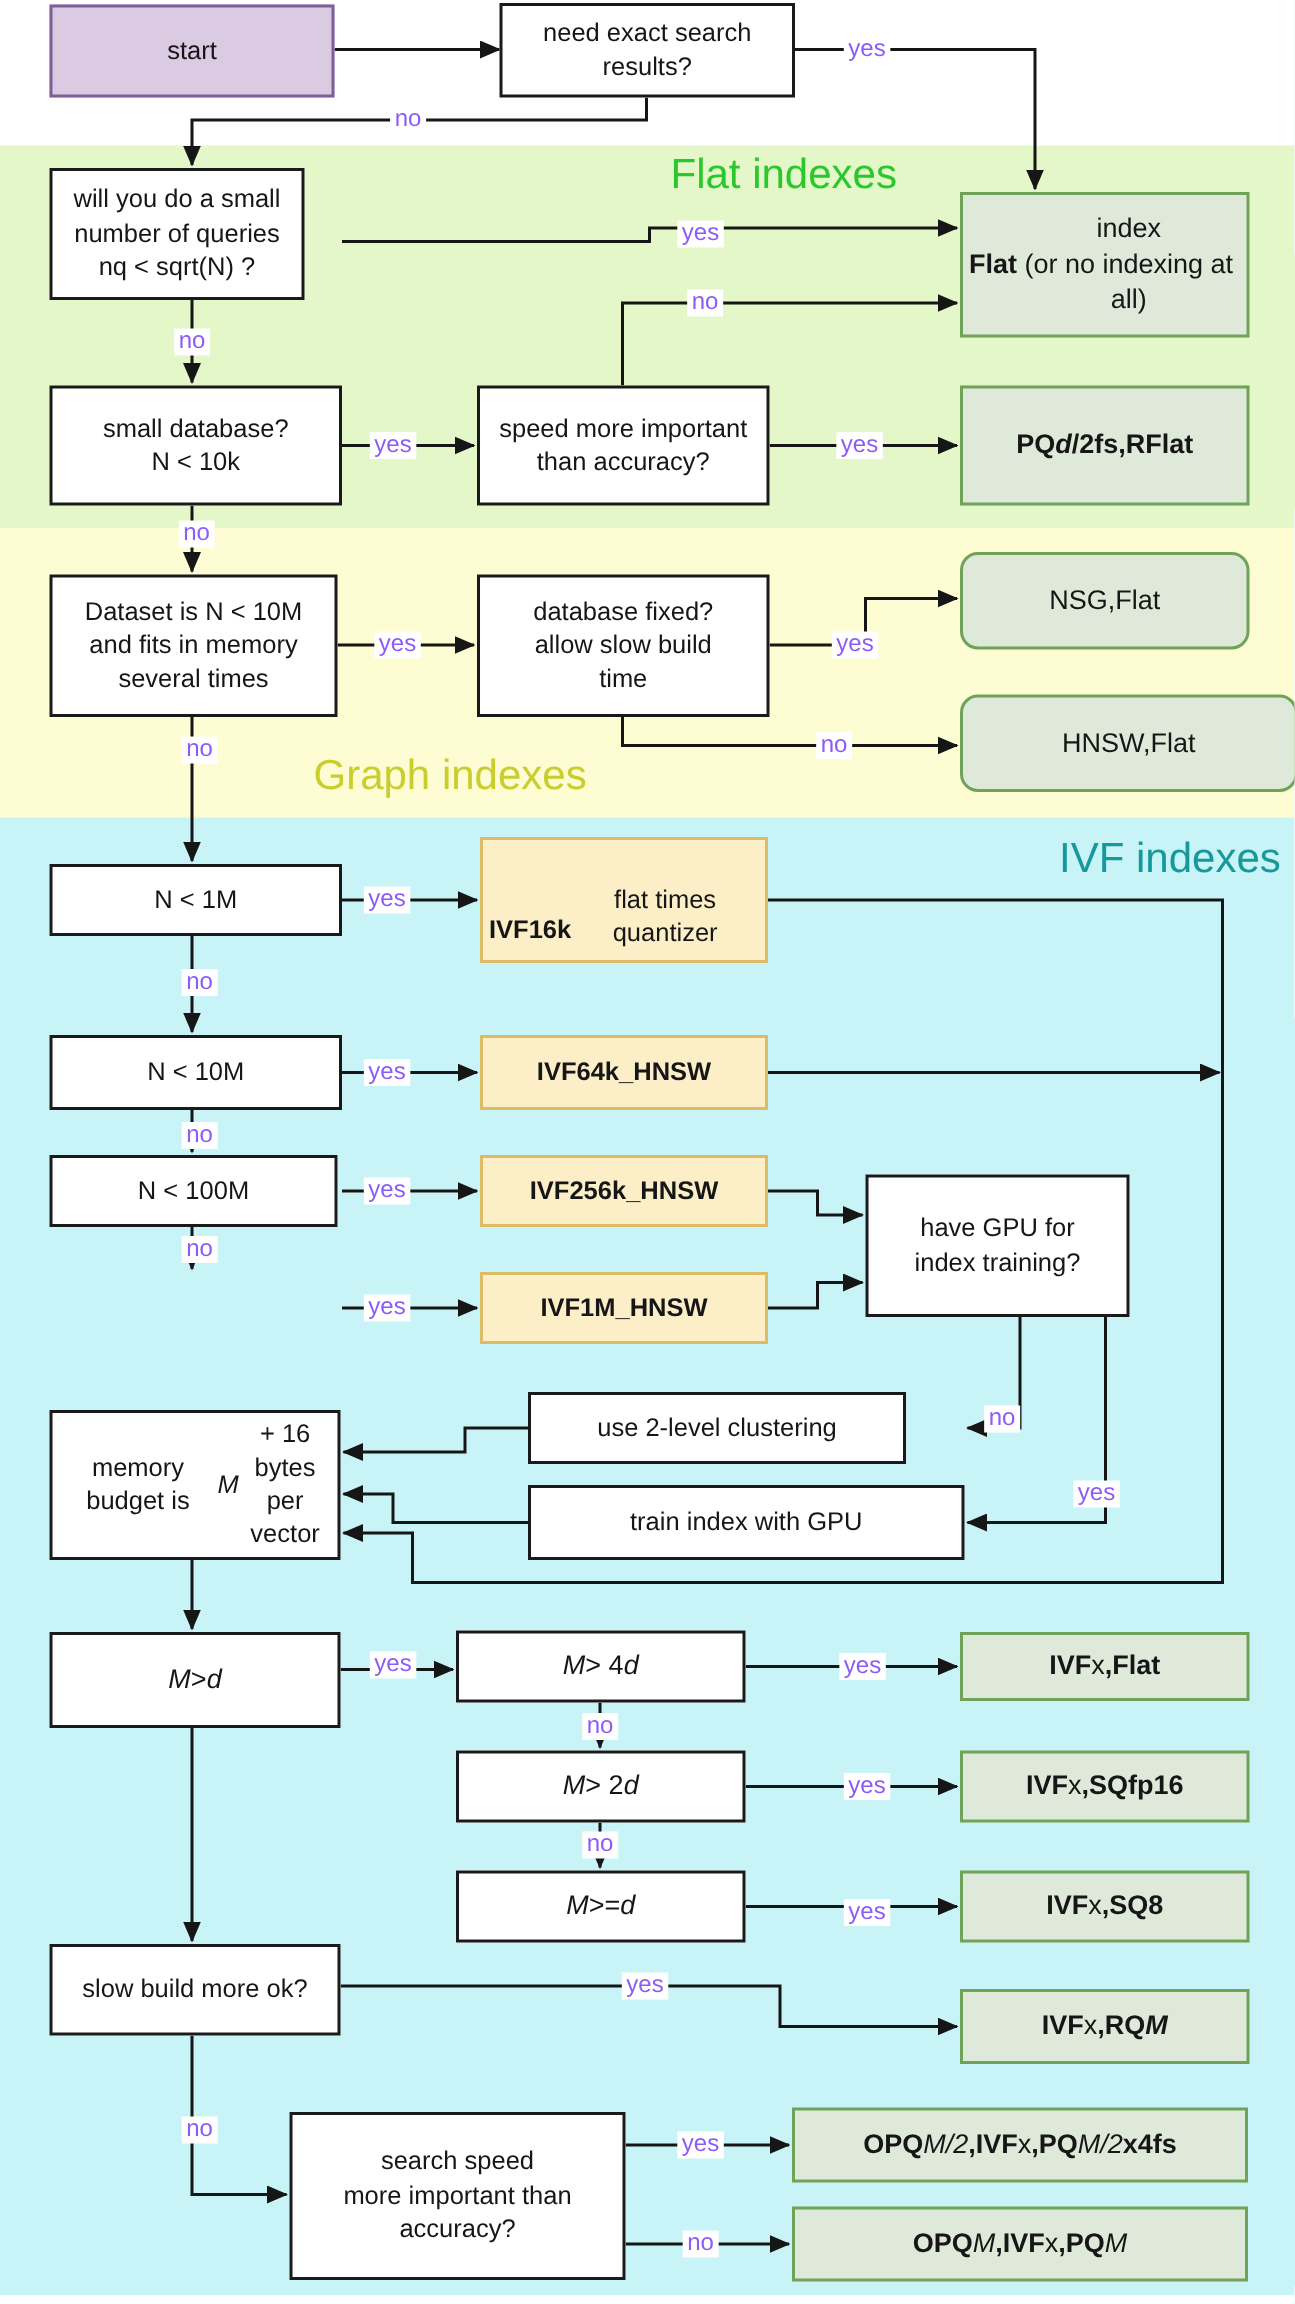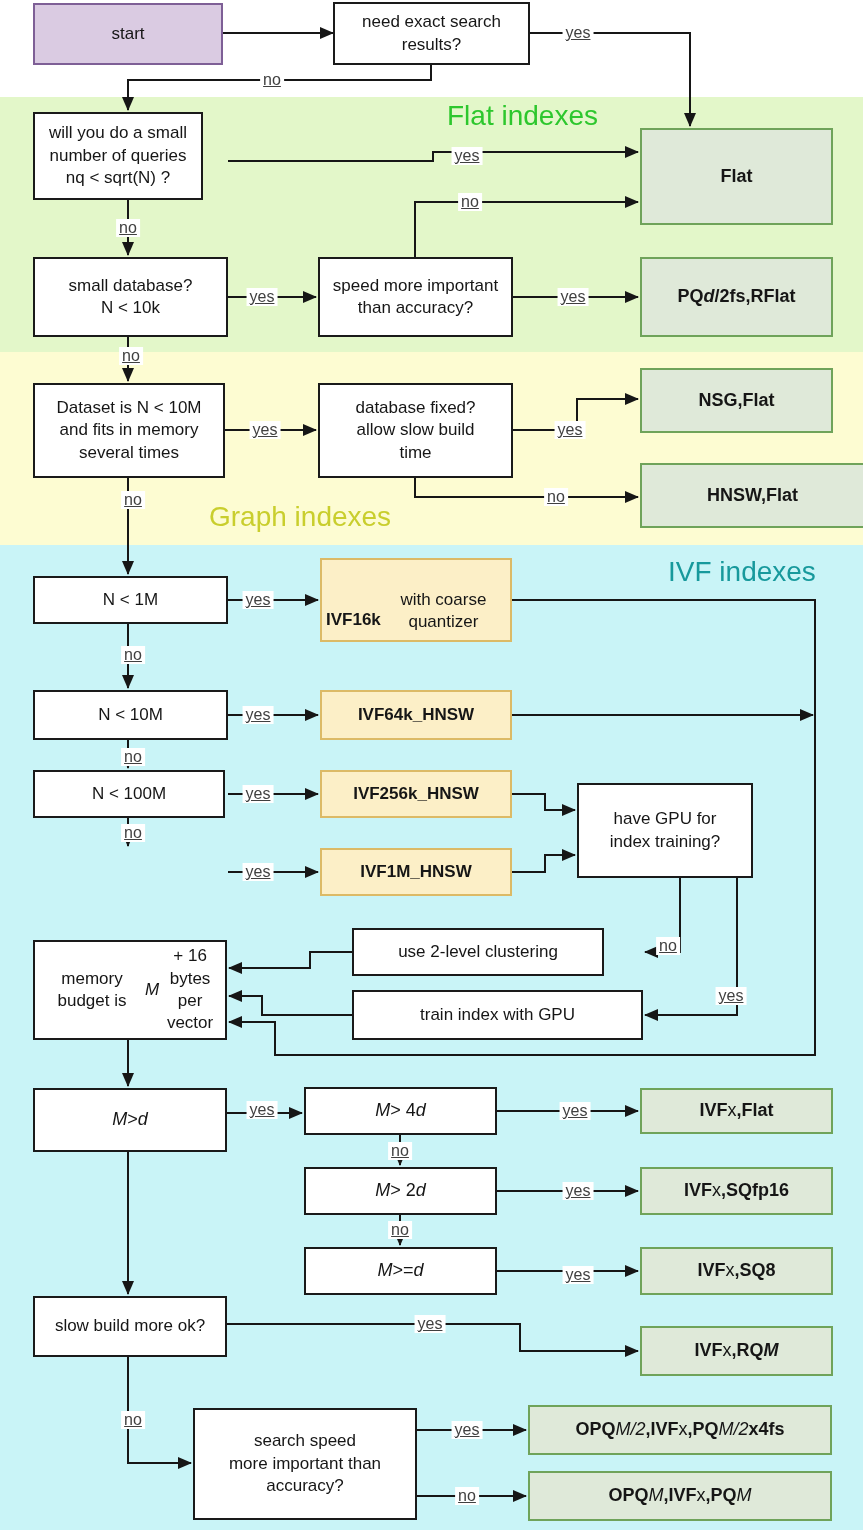--- a/index.html
+++ b/index.html
@@ -12,32 +12,32 @@
   .band.graph{top:352px;height:193px;background:#fdfcd2;}
   .band.ivf{top:545px;height:985px;background:#c9f4f7;}
   #wires{position:absolute;left:0;top:0;z-index:2;}
   .node{
     position:absolute;z-index:3;display:flex;align-items:center;justify-content:center;
     text-align:center;font-size:17px;line-height:1.32;white-space:pre-line;
     box-sizing:border-box;background:#ffffff;border:2px solid #1a1a1a;padding:2px 4px;
   }
   .node.purple{background:#dacbe2;border:2px solid #7e5f96;}
   .node.result{background:#dfe9d9;border:2px solid #6fa35a;font-size:18px;}
-  .node.result.allbold{font-weight:bold;}
+  .node.result.allbold{font-weight:normal;border-radius:12px;}
   .node.orange{background:#fcefc7;border:2px solid #dcba66;}
   .node.orange.allbold{font-weight:bold;}
   .node.mathbox{font-size:18px;}
   .chip{
     position:absolute;z-index:4;transform:translate(-50%,-50%);
-    background:#ffffff;font-size:16px;line-height:1;padding:1px 3px;color:#404040;text-decoration:underline;
+    background:#ffffff;font-size:16px;line-height:1;padding:1px 3px;color:#8b5cf6;
   }
   .sect{position:absolute;z-index:3;font-size:28px;line-height:1;white-space:nowrap;}
   .sect.flat{left:447px;top:102px;color:#2dc72d;}
   .sect.graph{left:209px;top:503px;color:#c9ce2d;}
-  .sect.ivf{left:668px;top:558px;color:#17999c;}
+  .sect.ivf{left:706px;top:558px;color:#17999c;}
 </style>
 </head>
 <body>
 
 <div id="stage">
 
   <div class="band flat"></div>
   <div class="band graph"></div>
   <div class="band ivf"></div>
 
@@ -95,40 +95,41 @@
   <div class="sect graph">Graph indexes</div>
   <div class="sect ivf">IVF indexes</div>
 
   <div class="node purple" style="left:33px;top:3px;width:190px;height:62px">start</div>
   <div class="node" style="left:333px;top:2px;width:197px;height:63px">need exact search
 results?</div>
 
   <div class="node" style="left:33px;top:112px;width:170px;height:88px">will you do a small
 number of queries
 nq &lt; sqrt(N) ?</div>
-  <div class="node result" style="left:640px;top:128px;width:193px;height:97px"><span style="font-weight: bold;">Flat</span></div>
+  <div class="node result" style="left:640px;top:128px;width:193px;height:97px"><span style="font-weight: bold;">Flat</span><span> index
+(or no indexing at all)</span></div>
 
   <div class="node" style="left:33px;top:257px;width:195px;height:80px">small database?
 N &lt; 10k</div>
   <div class="node" style="left:318px;top:257px;width:195px;height:80px">speed more important
 than accuracy?</div>
   <div class="node result" style="left:640px;top:257px;width:193px;height:80px"><span style="font-weight: bold;">PQ</span><span style="font-weight: bold; font-style: italic;">d</span><span style="font-weight: bold;">/2fs,RFlat</span></div>
 
   <div class="node" style="left:33px;top:383px;width:192px;height:95px">Dataset is N &lt; 10M
 and fits in memory
 several times</div>
   <div class="node" style="left:318px;top:383px;width:195px;height:95px">database fixed?
 allow slow build
 time</div>
   <div class="node result allbold" style="left:640px;top:368px;width:193px;height:65px">NSG,Flat</div>
   <div class="node result allbold" style="left:640px;top:463px;width:225px;height:65px">HNSW,Flat</div>
 
   <div class="node" style="left:33px;top:576px;width:195px;height:48px">N &lt; 1M</div>
   <div class="node orange" style="left:320px;top:558px;width:192px;height:84px"><span style="font-weight: bold; margin-top: 40px;">IVF16k</span><span>
-with coarse quantizer</span></div>
+flat times quantizer</span></div>
 
   <div class="node" style="left:33px;top:690px;width:195px;height:50px">N &lt; 10M</div>
   <div class="node orange allbold" style="left:320px;top:690px;width:192px;height:50px">IVF64k_HNSW</div>
 
   <div class="node" style="left:33px;top:770px;width:192px;height:48px">N &lt; 100M</div>
   <div class="node orange allbold" style="left:320px;top:770px;width:192px;height:48px">IVF256k_HNSW</div>
 
   <div class="node orange allbold" style="left:320px;top:848px;width:192px;height:48px">IVF1M_HNSW</div>
 
   <div class="node" style="left:577px;top:783px;width:176px;height:95px">have GPU for

